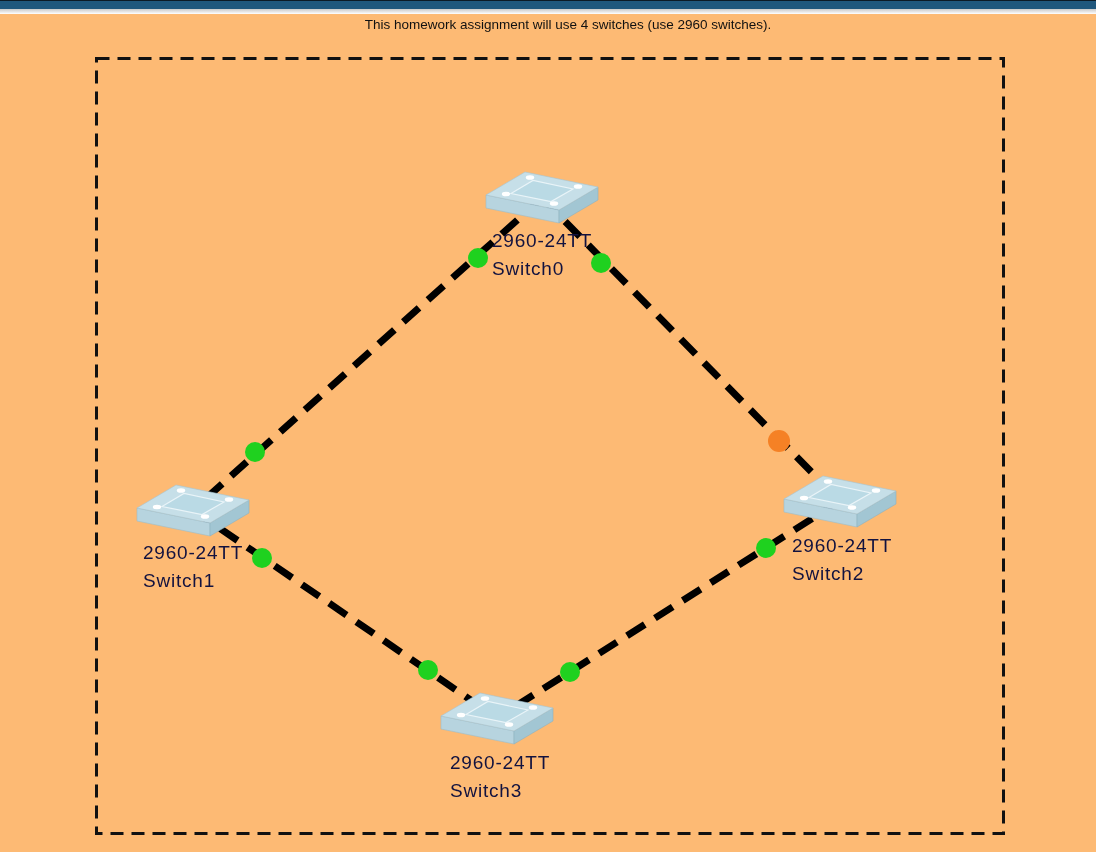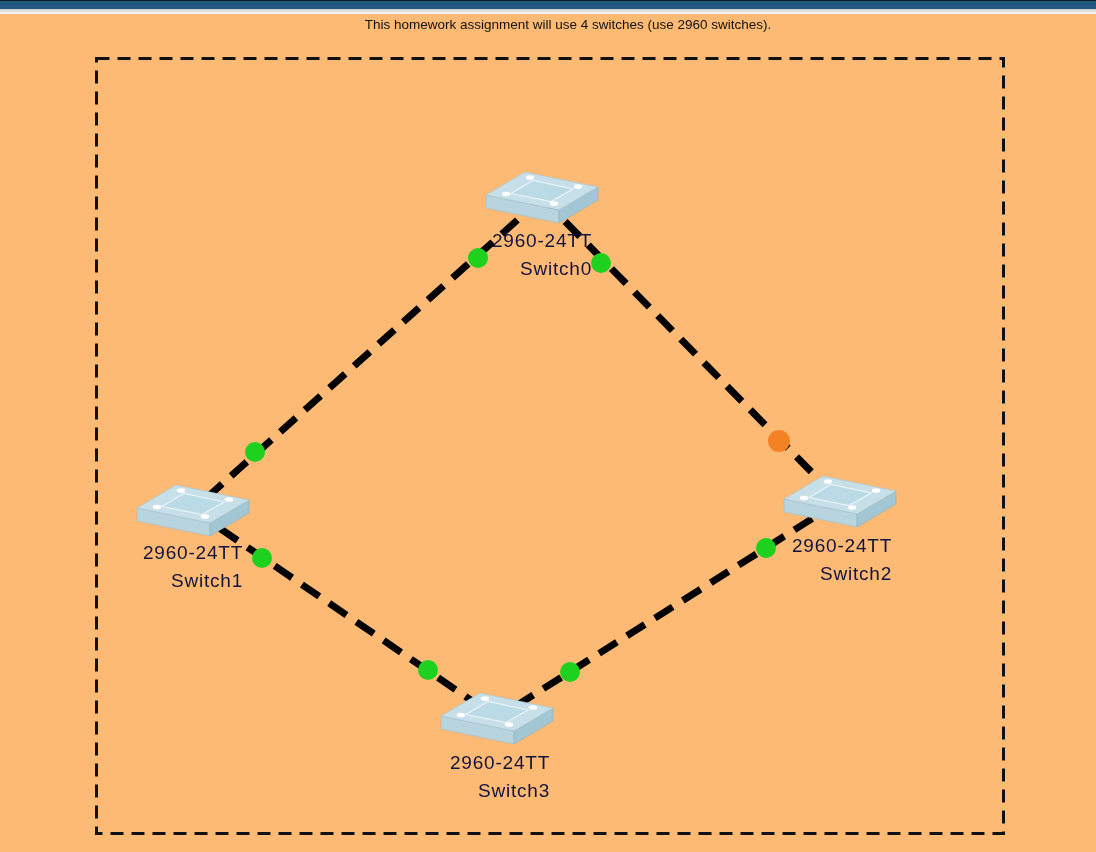--- a/index.html
+++ b/index.html
@@ -29,21 +29,21 @@
     color: #111111;
   }
   
   #diagram-svg {
     position: absolute; top: 0; left: 0; width: 1096px; height: 852px;
   }
   
   .device-label {
     position: absolute;
     transform: translateX(-50%);
-    text-align: right;
+    text-align: left;
     font-size: 19px;
     line-height: 28px;
     letter-spacing: 0.8px;
     white-space: nowrap;
   }
 </style>
 </head>
 <body>
 
 <div id="stage">

